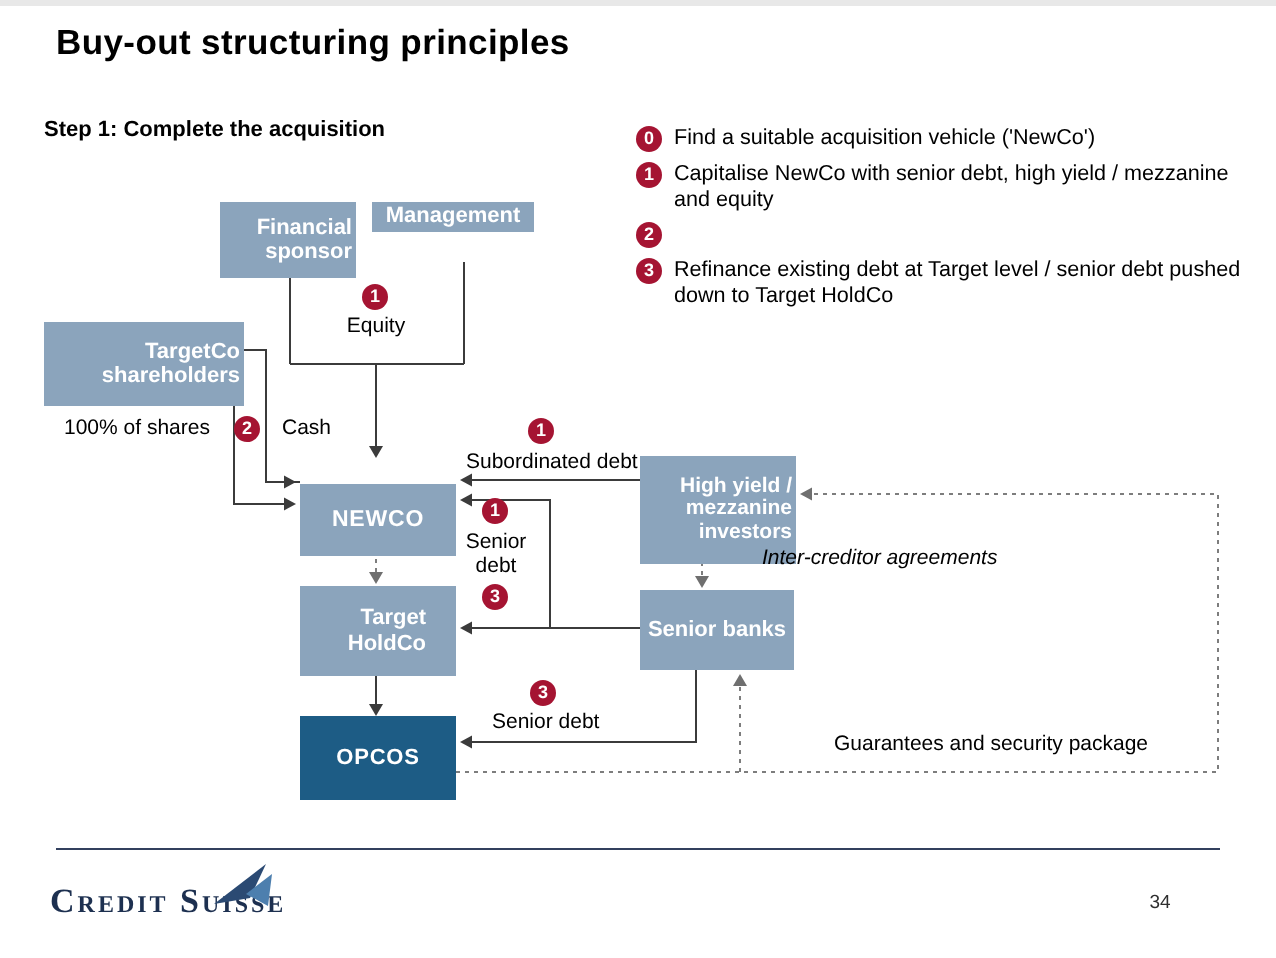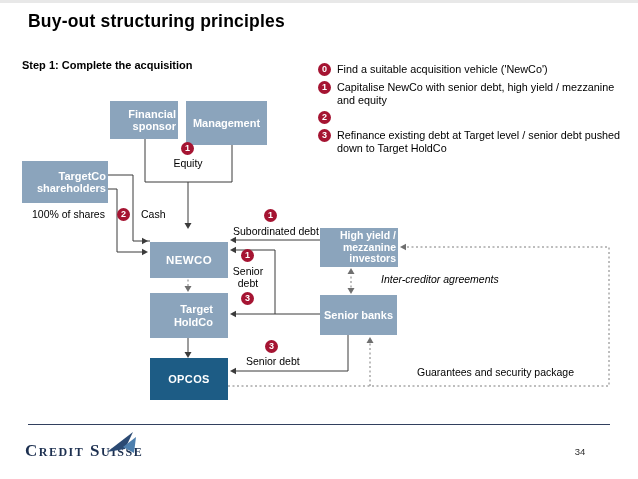--- a/index.html
+++ b/index.html
@@ -16,27 +16,27 @@
          box-sizing:border-box;line-height:1;}
   .legend-row .badge{flex:0 0 13px;margin-right:6px;}
   .legend-text{font-size:10.8px;line-height:12.5px;width:284px;}
 
   
   .box{position:absolute;background:#8ba4bc;color:#fff;font-weight:bold;
        display:flex;align-items:center;justify-content:center;text-align:right;
        font-size:11px;line-height:12.5px;padding:2px;box-sizing:border-box;}
   .box.dark{background:#1d5c85;font-size:11px;letter-spacing:0.4px;}
   .b-fs{left:110px;top:98px;width:68px;height:38px;}
-  .b-mg{left:186px;top:98px;width:81px;height:44px;}
-  .b-tc{left:22px;top:158px;width:86px;height:42px;}
+  .b-mg{left:186px;top:98px;width:81px;height:15px;}
+  .b-tc{left:22px;top:158px;width:100px;height:42px;}
   .b-nc{left:150px;top:239px;width:78px;height:36px;font-size:11.5px;letter-spacing:0.4px;}
   .b-th{left:150px;top:290px;width:78px;height:45px;}
   .b-th .inner{width:48px;}
   .b-op{left:150px;top:355px;width:78px;height:42px;}
-  .b-hy{left:320px;top:225px;width:78px;height:39px;font-size:10.5px;line-height:11.5px;}
+  .b-hy{left:320px;top:225px;width:78px;height:54px;font-size:10.5px;line-height:11.5px;}
   .b-sb{left:320px;top:292px;width:77px;height:40px;}
 
   
   .dlabel{position:absolute;font-size:10.5px;line-height:11.5px;}
   .dbadge{position:absolute;}
   .lab-equity{left:158px;top:155px;width:60px;text-align:center;}
   .lab-shares{left:32px;top:206px;width:80px;text-align:left;}
   .lab-cash{left:141px;top:206px;}
   .lab-sub{left:233px;top:223px;}
   .lab-sen2{left:227px;top:263px;width:42px;text-align:center;}

